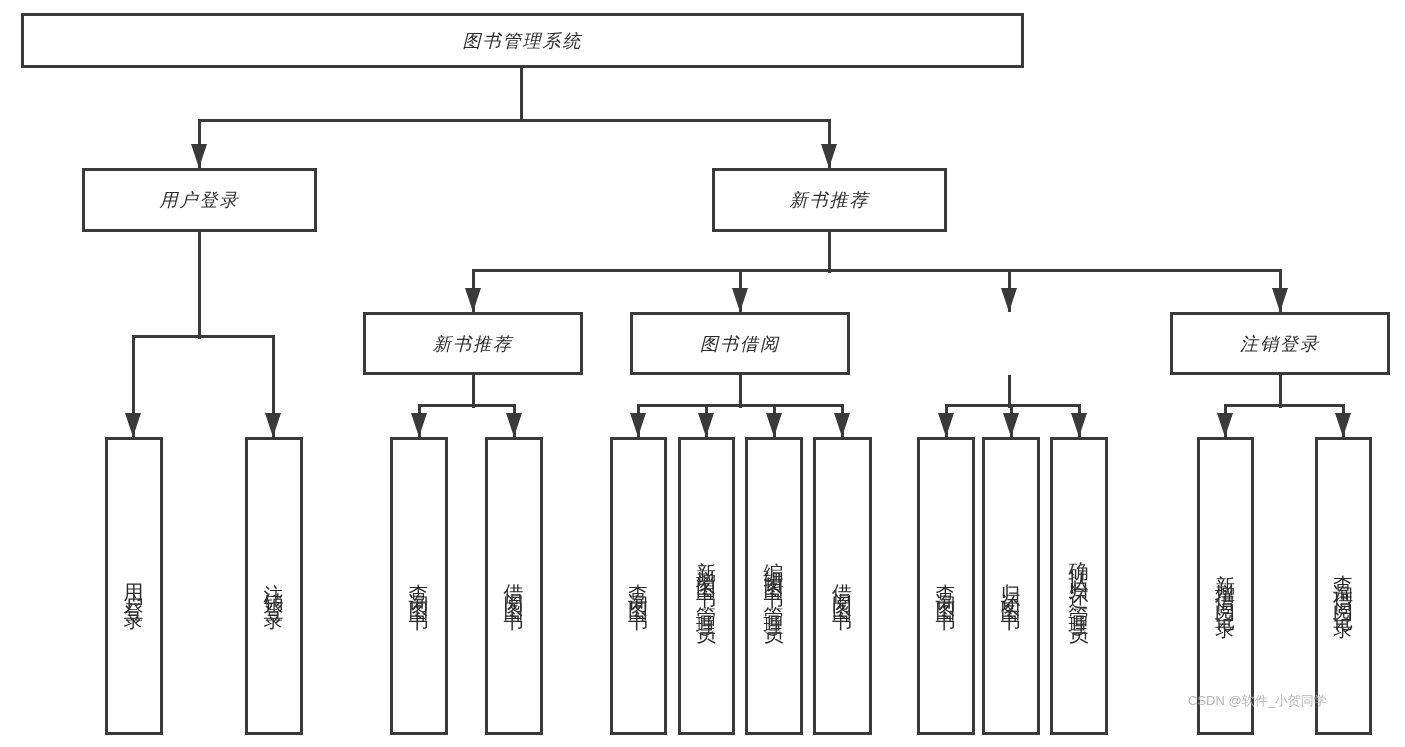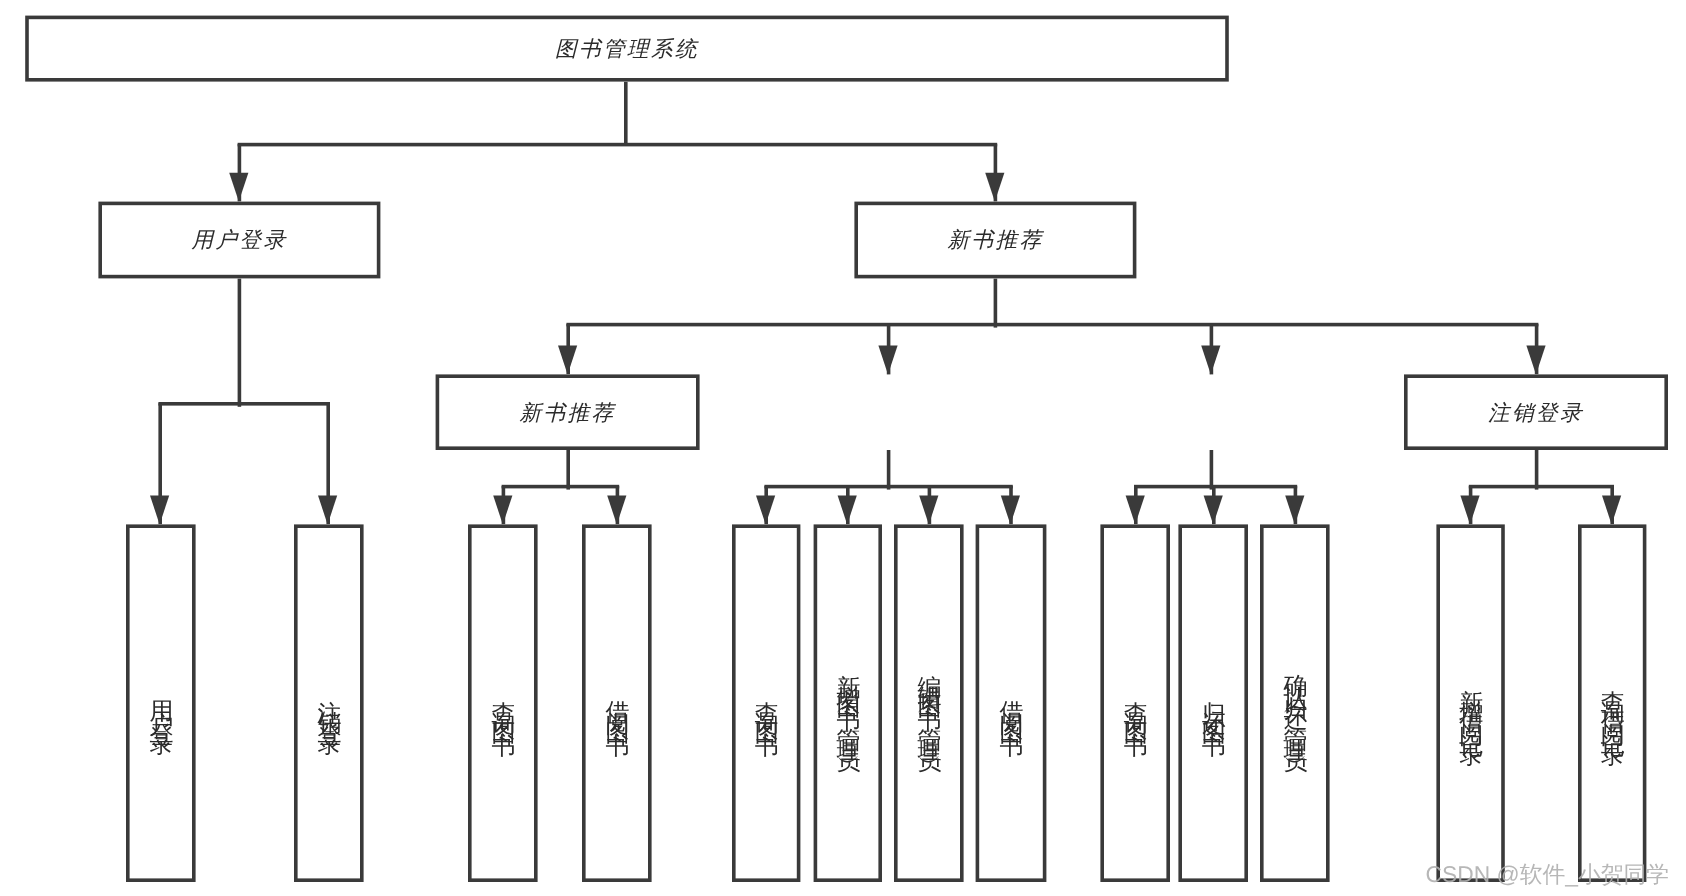--- a/index.html
+++ b/index.html
@@ -42,23 +42,23 @@
   .vline{width:3px;}
   .hline{height:3px;}
   .arrowhead{
     position:absolute;width:0;height:0;z-index:1;
     border-left:8px solid transparent;
     border-right:8px solid transparent;
     border-top:24px solid var(--line);
   }
   .watermark{
     position:absolute;
-    left:1188px;top:716px;
+    left:1188px;top:692px;
     width:210px;
-    font-size:19px;
+    font-size:13px;
     color:var(--watermark);
     white-space:nowrap;
     z-index:5;
     opacity:.9;
   }
 </style>
 </head>
 <body>
 
 <div class="stage">
@@ -69,20 +69,23 @@
 
   <div class="box" style="left:82px;top:168px;width:235px;height:64px">
     <span class="hlabel">用户登录</span>
   </div>
   <div class="box" style="left:712px;top:168px;width:235px;height:64px">
     <span class="hlabel">新书推荐</span>
   </div>
 
   <div class="box" style="left:363px;top:312px;width:220px;height:63px">
     <span class="hlabel">新书推荐</span>
+  </div>
+  <div class="box" style="left:630px;top:312px;width:220px;height:63px">
+    <span class="hlabel">图书借阅</span>
   </div>
   <div class="box" style="left:1170px;top:312px;width:220px;height:63px">
     <span class="hlabel">注销登录</span>
   </div>
 
   <div class="box" style="left:105px;top:437px;width:58px;height:298px">
     <span class="vtext">用户登录</span>
   </div>
   <div class="box" style="left:245px;top:437px;width:58px;height:298px">
     <span class="vtext">注销登录</span>

